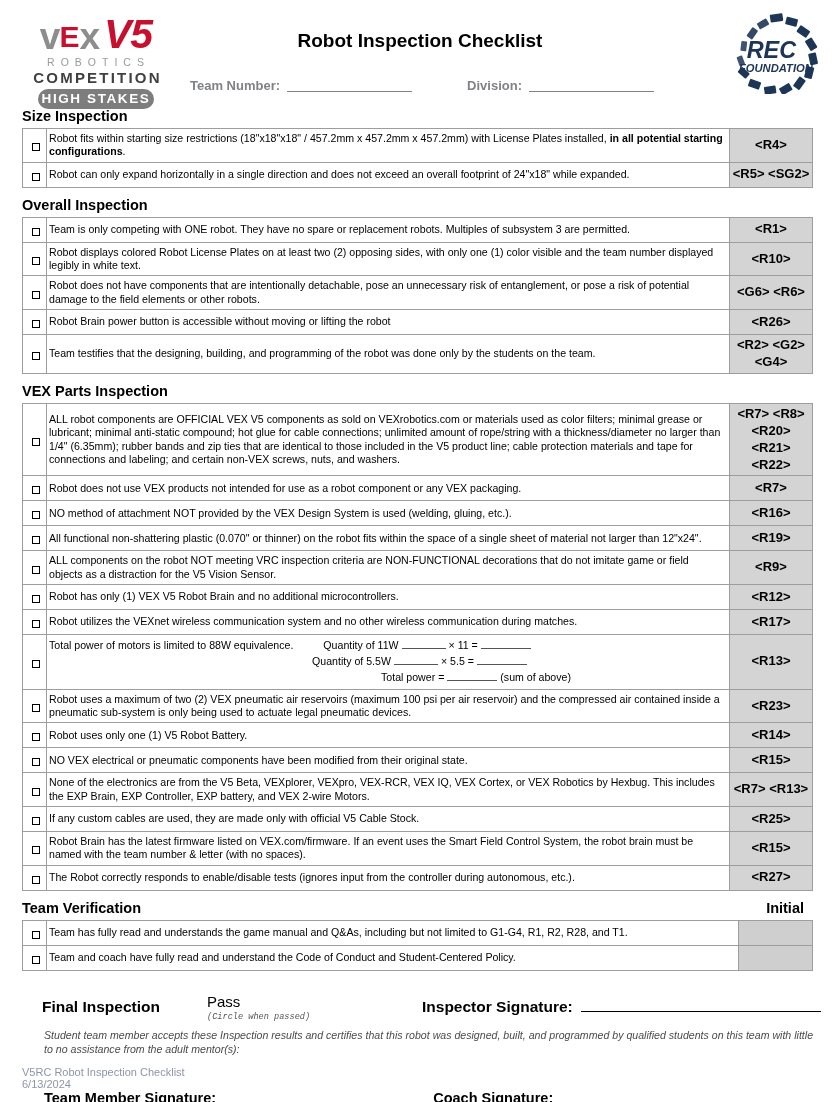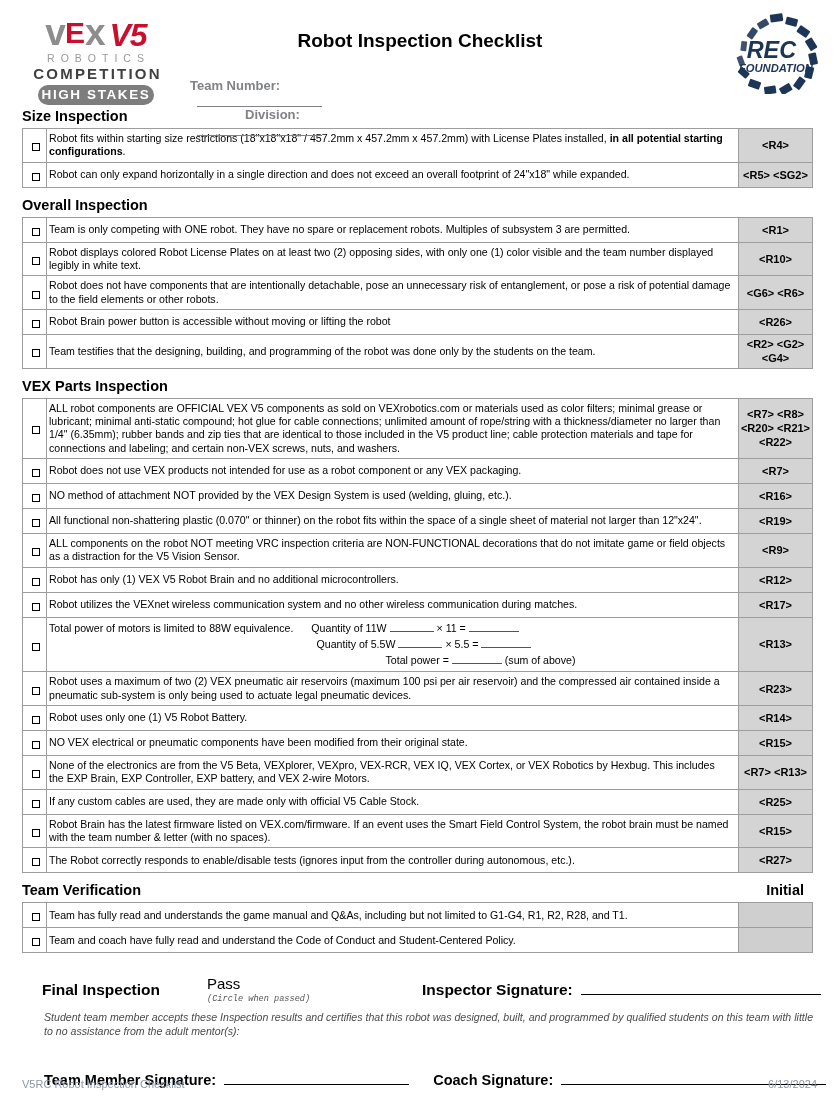--- a/index.html
+++ b/index.html
@@ -18,40 +18,40 @@
   
   .header { position: relative; height: 108px; }
   .vex-logo {
     position: absolute; left: 14px; top: 14px;
     width: 164px; text-align: center;
   }
   .vex-row1 { display:flex; align-items:flex-end; justify-content:center; line-height:1; }
   .vex-v { font-size: 37px; font-weight: 700; color:#8d8d8d; letter-spacing:-1px; font-family:"Liberation Sans",sans-serif; }
   .vex-e { font-size: 30px; font-weight: 700; color:#c8102e; position:relative; top:-3px; }
   .vex-x { font-size: 37px; font-weight: 700; color:#8d8d8d; letter-spacing:-1px; }
-  .vex-v5 { font-size: 32px; font-weight: 800; color:#c8102e; font-style: italic; margin-left:5px; letter-spacing:-1px; }
+  .vex-v5 { font-size: 41px; font-weight: 800; color:#c8102e; font-style: italic; margin-left:5px; letter-spacing:-1px; }
   .vex-robotics {
     font-size: 10.5px; color:#9a9a9a; letter-spacing: 6.0px;
     margin-top: 1px; font-weight: 400; padding-left:5px;
   }
   .vex-competition {
     font-size: 15px; color:#404040; letter-spacing: 2.2px; font-weight: 700;
     margin-top: 1px; padding-left:3px;
   }
   .vex-stakes {
     margin: 3px auto 0; background:#7d7d7d; color:#fff; border-radius: 11px;
     font-size: 13.5px; font-weight: 700; letter-spacing: 1.6px;
     padding: 2px 4px 3px; display:inline-block;
   }
 
   .doc-title {
     position: absolute; left: 190px; top: 30px; width: 460px;
     text-align: center; font-size: 19px; font-weight: 700; letter-spacing: 0px;
   }
-  .field-row { position: absolute; top: 78px; left: 190px; width: 470px; display:flex;flex-direction:column; }
+  .field-row { position: absolute; top: 78px; left: 190px; width: 470px; display:flex; }
   .field-label { font-size: 13px; font-weight: 700; color:#808285; }
   .blank-ul { display:inline-block; border-bottom: 1.5px solid #808285; height: 14px; }
 
   .rec-logo { position: absolute; right: 14px; top: 12px; width: 98px; height: 82px; }
 
   
   .section-title {
     font-size: 14.5px; font-weight: 700; margin: 0 0 4px 22px; letter-spacing:0px;
   }
   .section { margin-bottom: 9px; }
@@ -61,22 +61,22 @@
   }
   table.checklist td { border: 0.8px solid #9d9d9d; vertical-align: middle; }
   td.cb { width: 24px; text-align:center; padding: 3px 0 3px 2px; vertical-align: top; }
   td.cb.mid { vertical-align: middle; }
   .box {
     display:inline-block; width: 8px; height: 8px;
     border: 1.2px solid #000; background:#fff; position:relative; top:1px;
   }
   td.desc { padding: 3px 6px 3px 2px; font-size: 10.6px; line-height: 1.26; }
   td.rule {
-    width: 74px; background:#d4d4d4; text-align:center;
-    font-size: 11px; font-weight: 700; line-height:1.3;
+    width: 83px; background:#d4d4d4; text-align:center;
+    font-size: 13px; font-weight: 700; line-height:1.3;
     border-left: 1.4px solid #000; padding: 2px 1px;
   }
   td.initial { width: 74px; background:#cfcfcf; border-left: 1.4px solid #000; }
   b { font-weight: 700; }
 
   
   .tv-head { display:flex; align-items:flex-end; margin: 0 0 4px 0; }
   .tv-head .t { font-size:14.5px; font-weight:700; margin-left:22px; }
   .tv-head .i { margin-left:auto; margin-right: 35px; font-size:14.5px; font-weight:700; }
 
@@ -101,21 +101,21 @@
   .disclaimer {
     margin: 7px 22px 0 22px; font-size: 10.6px; font-style: italic;
     color: #4a4a4a; line-height: 1.32; width: 780px;
   }
   .sig-row { margin: 33px 0 0 22px; display:flex; align-items:baseline; font-size:14.5px; font-weight:700; }
 
   
   .footer {
     position:absolute; left:22px; right:22px; bottom: 12px;
     display:flex; justify-content:space-between;
-    font-size: 11px; color:#8d96a8;
+    font-size: 11px; color:#8d96a8;flex-direction:column;
   }
 </style>
 </head>
 <body>
 
 <div class="page">
 
   <div class="header">
 
     <div class="vex-logo">
@@ -253,21 +253,21 @@
             <tr>
               <td class="cb mid"><span class="box"></span></td>
               <td class="desc">Robot utilizes the VEXnet wireless communication system and no other wireless communication during matches.</td>
               <td class="rule">&lt;R17&gt;</td>
             </tr>
             <tr>
               <td class="cb"><span class="box"></span></td>
               <td class="desc">
                 <div class="pw-line r1">
                   <span>Total power of motors is limited to 88W equivalence.</span>
-                  <span style="margin-left:18px">Quantity of 11W</span>
+                  <span style="margin-left:30px">Quantity of 11W</span>
                   <span class="ul-s"></span>
                   <span>× 11 =</span>
                   <span class="ul-m"></span>
                 </div>
                 <div class="pw-line r2">
                   <span>Quantity of 5.5W</span>
                   <span class="ul-s"></span>
                   <span>× 5.5 =</span>
                   <span class="ul-m"></span>
                 </div>

